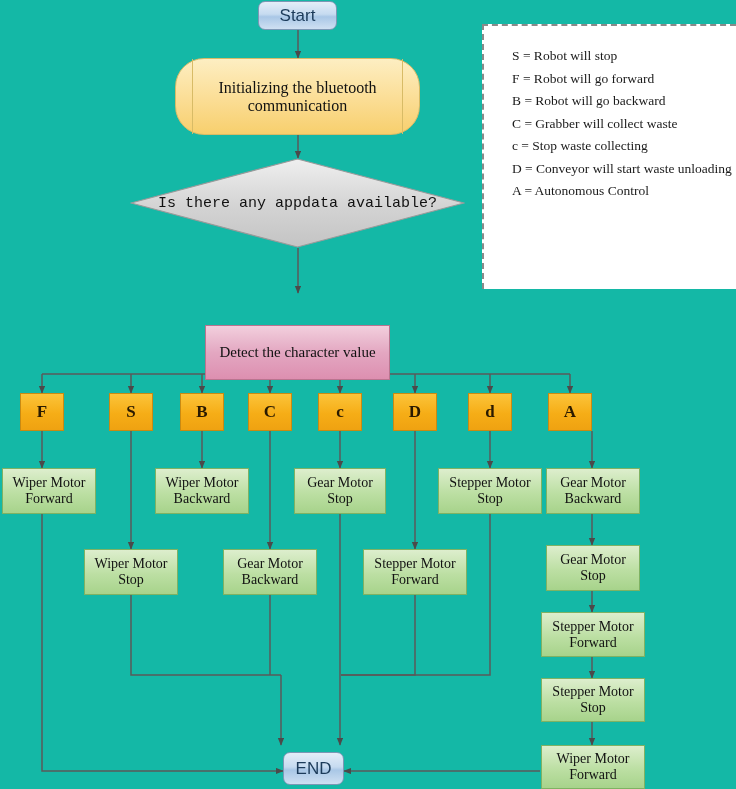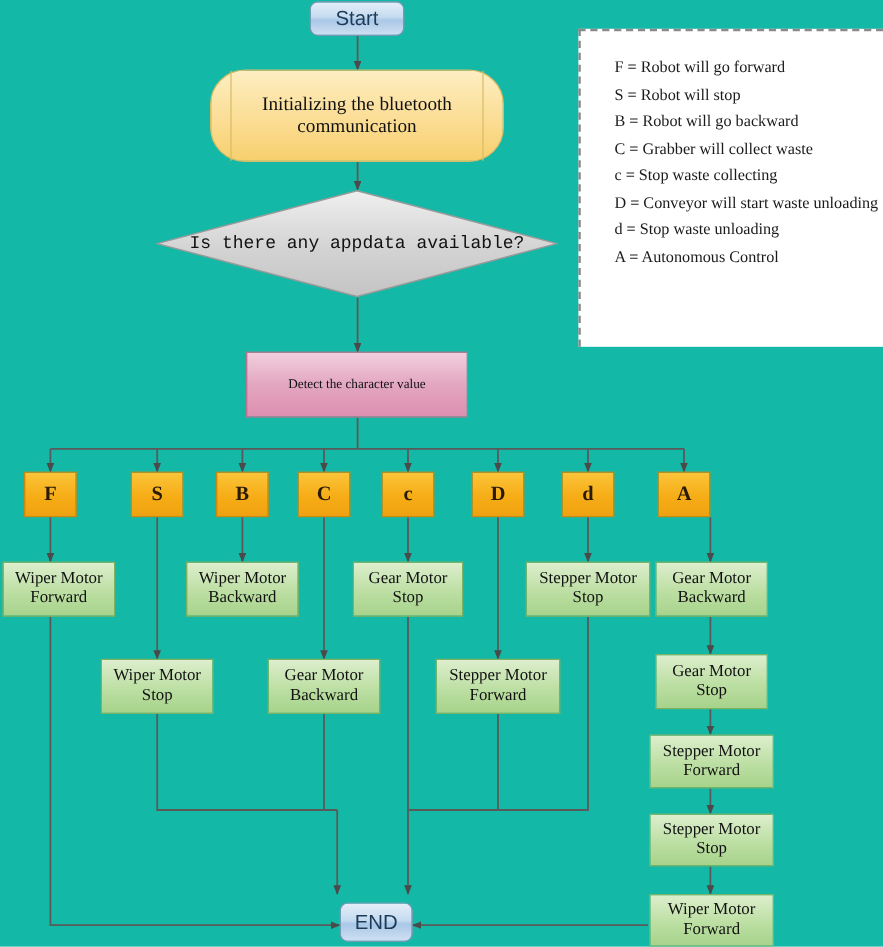--- a/index.html
+++ b/index.html
@@ -26,21 +26,21 @@
   .predef .txt{padding:0 22px;}
 
   
   .diamond{position:absolute;}
   .diamond .lbl{position:absolute;left:0;top:0;width:100%;height:100%;
                 display:flex;align-items:center;justify-content:center;font-size:15px;color:#111;font-family:Liberation Mono, monospace;}
 
   
   .pink{border:1px solid #b9748f;
         background:linear-gradient(to bottom,#f2cfdd 0%,#e3a7c1 50%,#dd8fb0 100%);
-        font-size:11px;}
+        font-size:15px;margin-top:32px;}
 
   
   .chr{border:1px solid #c98a12;
        background:linear-gradient(to bottom,#fbc43a 0%,#f6ad16 55%,#efa211 100%);
        font-weight:bold;font-size:17px;color:#2a1a00;}
 
   
   .grn{border:1px solid #7eb263;
        background:linear-gradient(to bottom,#ddeecd 0%,#bcdfa3 55%,#a7d38b 100%);
        font-size:14px;}
@@ -221,24 +221,23 @@
   <div class="node grn" style="left:541px;top:745px;width:104px;height:44px;">
     <span>Wiper Motor Forward</span>
     </div>
 
   <div class="node term" style="left:283px;top:752px;width:61px;height:33px;">
     <span>END</span>
   </div>
 
   <div class="legend" style="left:482px;top:24px;width:254px;height:265px;border-top-color:#8a8a8a;border-right:none;border-bottom:none;">
     <ul>
+      <li>S = Robot will stop</li>
       <li>F = Robot will go forward</li>
-      <li>S = Robot will stop</li>
       <li>B = Robot will go backward</li>
       <li class="gap">C = Grabber will collect waste</li>
       <li> c = Stop  waste collecting</li>
       <li class="gap">D = Conveyor will start waste unloading</li>
-      <li> d = Stop waste unloading</li>
       <li class="gap">A = Autonomous Control</li>
     </ul>
   </div>
 
 </div>
 
 </body></html>

